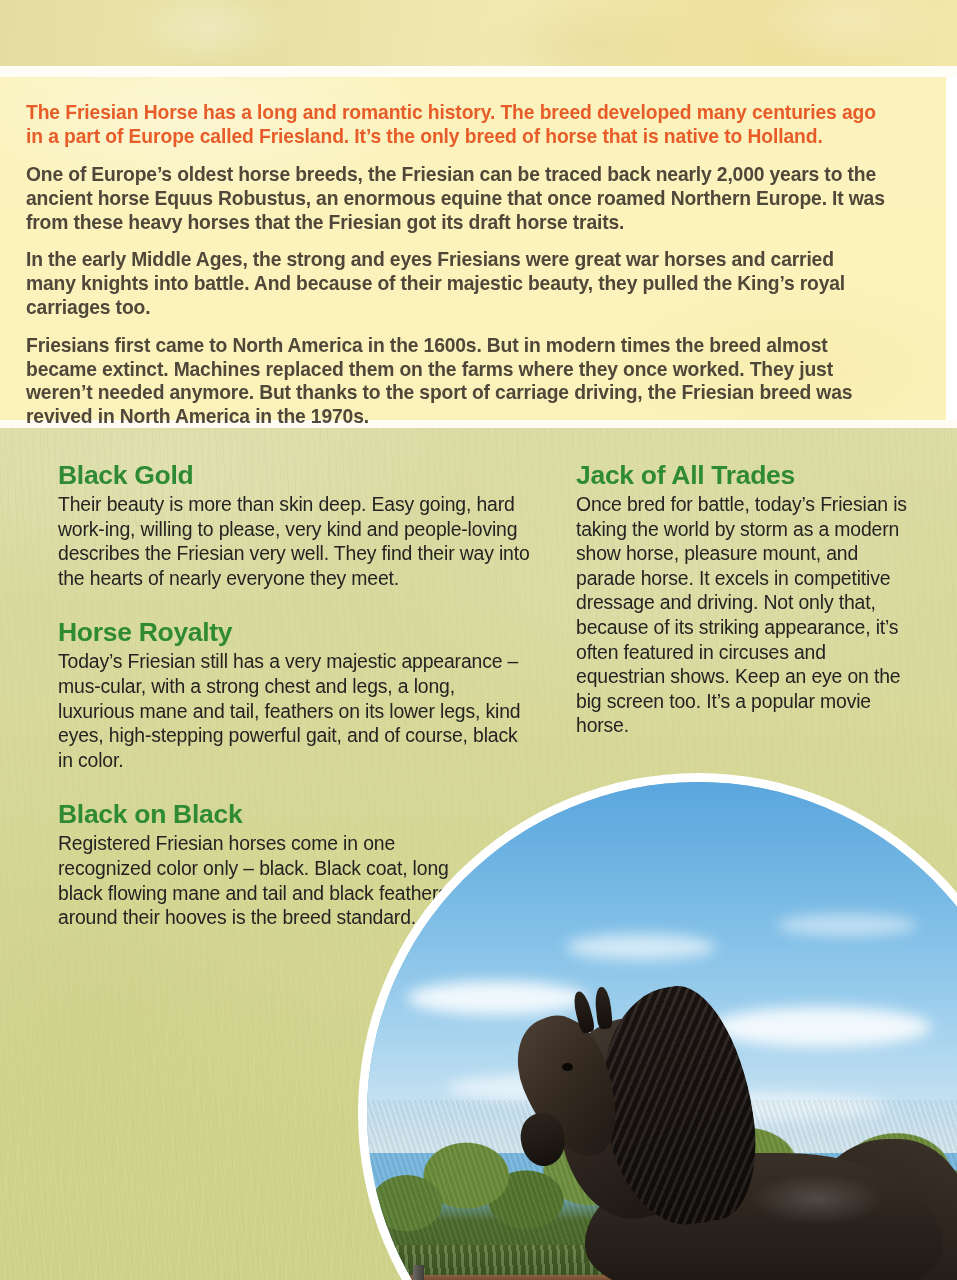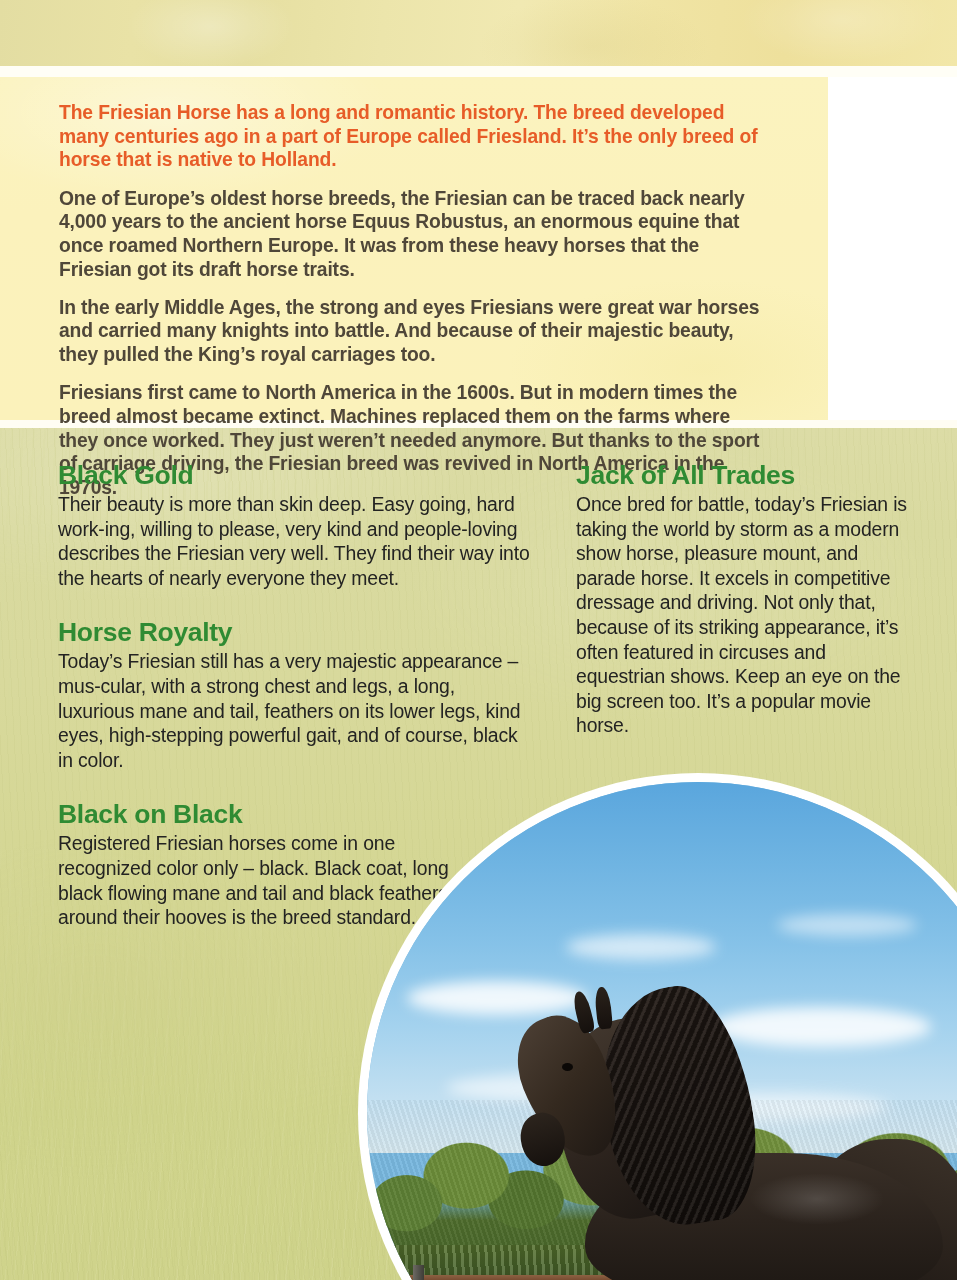--- a/index.html
+++ b/index.html
@@ -59,25 +59,25 @@
     width: 957px;
     height: 11px;
     background: #fffef6;
   }
 
   
   .intro {
     position: absolute;
     left: 0;
     top: 77px;
-    width: 828px;
+    width: 946px;
     height: 343px;
     background: linear-gradient(180deg, #fbf3bf 0%, #fbf2bc 40%, #fbf2bb 100%);
     box-sizing: border-box;
-    padding: 24px 60px 0 59px;
+    padding: 24px 60px 0 26px;
   }
   .intro::before {
     content: "";
     position: absolute;
     inset: 0;
     background:
       radial-gradient(300px 120px at 20% 10%, rgba(255,255,255,.35), rgba(255,255,255,0) 75%),
       radial-gradient(260px 120px at 85% 85%, rgba(243,232,160,.45), rgba(255,255,255,0) 75%);
     pointer-events: none;
   }
@@ -426,21 +426,21 @@
 <body>
 
 <div class="page">
 
   <div class="top-band"></div>
   <div class="band-gap"></div>
 
   <section class="intro">
     <div class="intro-inner">
       <p class="lead">The Friesian Horse has a long and romantic history. The breed developed many centuries ago in a part of Europe called Friesland. It’s the only breed of horse that is native to Holland.</p>
-      <p class="body-yellow">One of Europe’s oldest horse breeds, the Friesian can be traced back nearly 4,000 years to the ancient horse Equus Robustus, an enormous equine that once roamed Northern Europe. It was from these heavy horses that the Friesian got its draft horse traits.</p>
+      <p class="body-yellow">One of Europe’s oldest horse breeds, the Friesian can be traced back nearly 2,000 years to the ancient horse Equus Robustus, an enormous equine that once roamed Northern Europe. It was from these heavy horses that the Friesian got its draft horse traits.</p>
       <p class="body-yellow">In the early Middle Ages, the strong and eyes Friesians were great war horses and carried many knights into battle. And because of their majestic beauty, they pulled the King’s royal carriages too.</p>
       <p class="body-yellow">Friesians first came to North America in the 1600s. But in modern times the breed almost became extinct. Machines replaced them on the farms where they once worked. They just weren’t needed anymore. But thanks to the sport of carriage driving, the Friesian breed was revived in North America in the 1970s.</p>
     </div>
   </section>
 
   <div class="section-gap"></div>
 
   <section class="green-section">
     <div class="grass-tex"></div>
     <div class="grass-tex2"></div>

